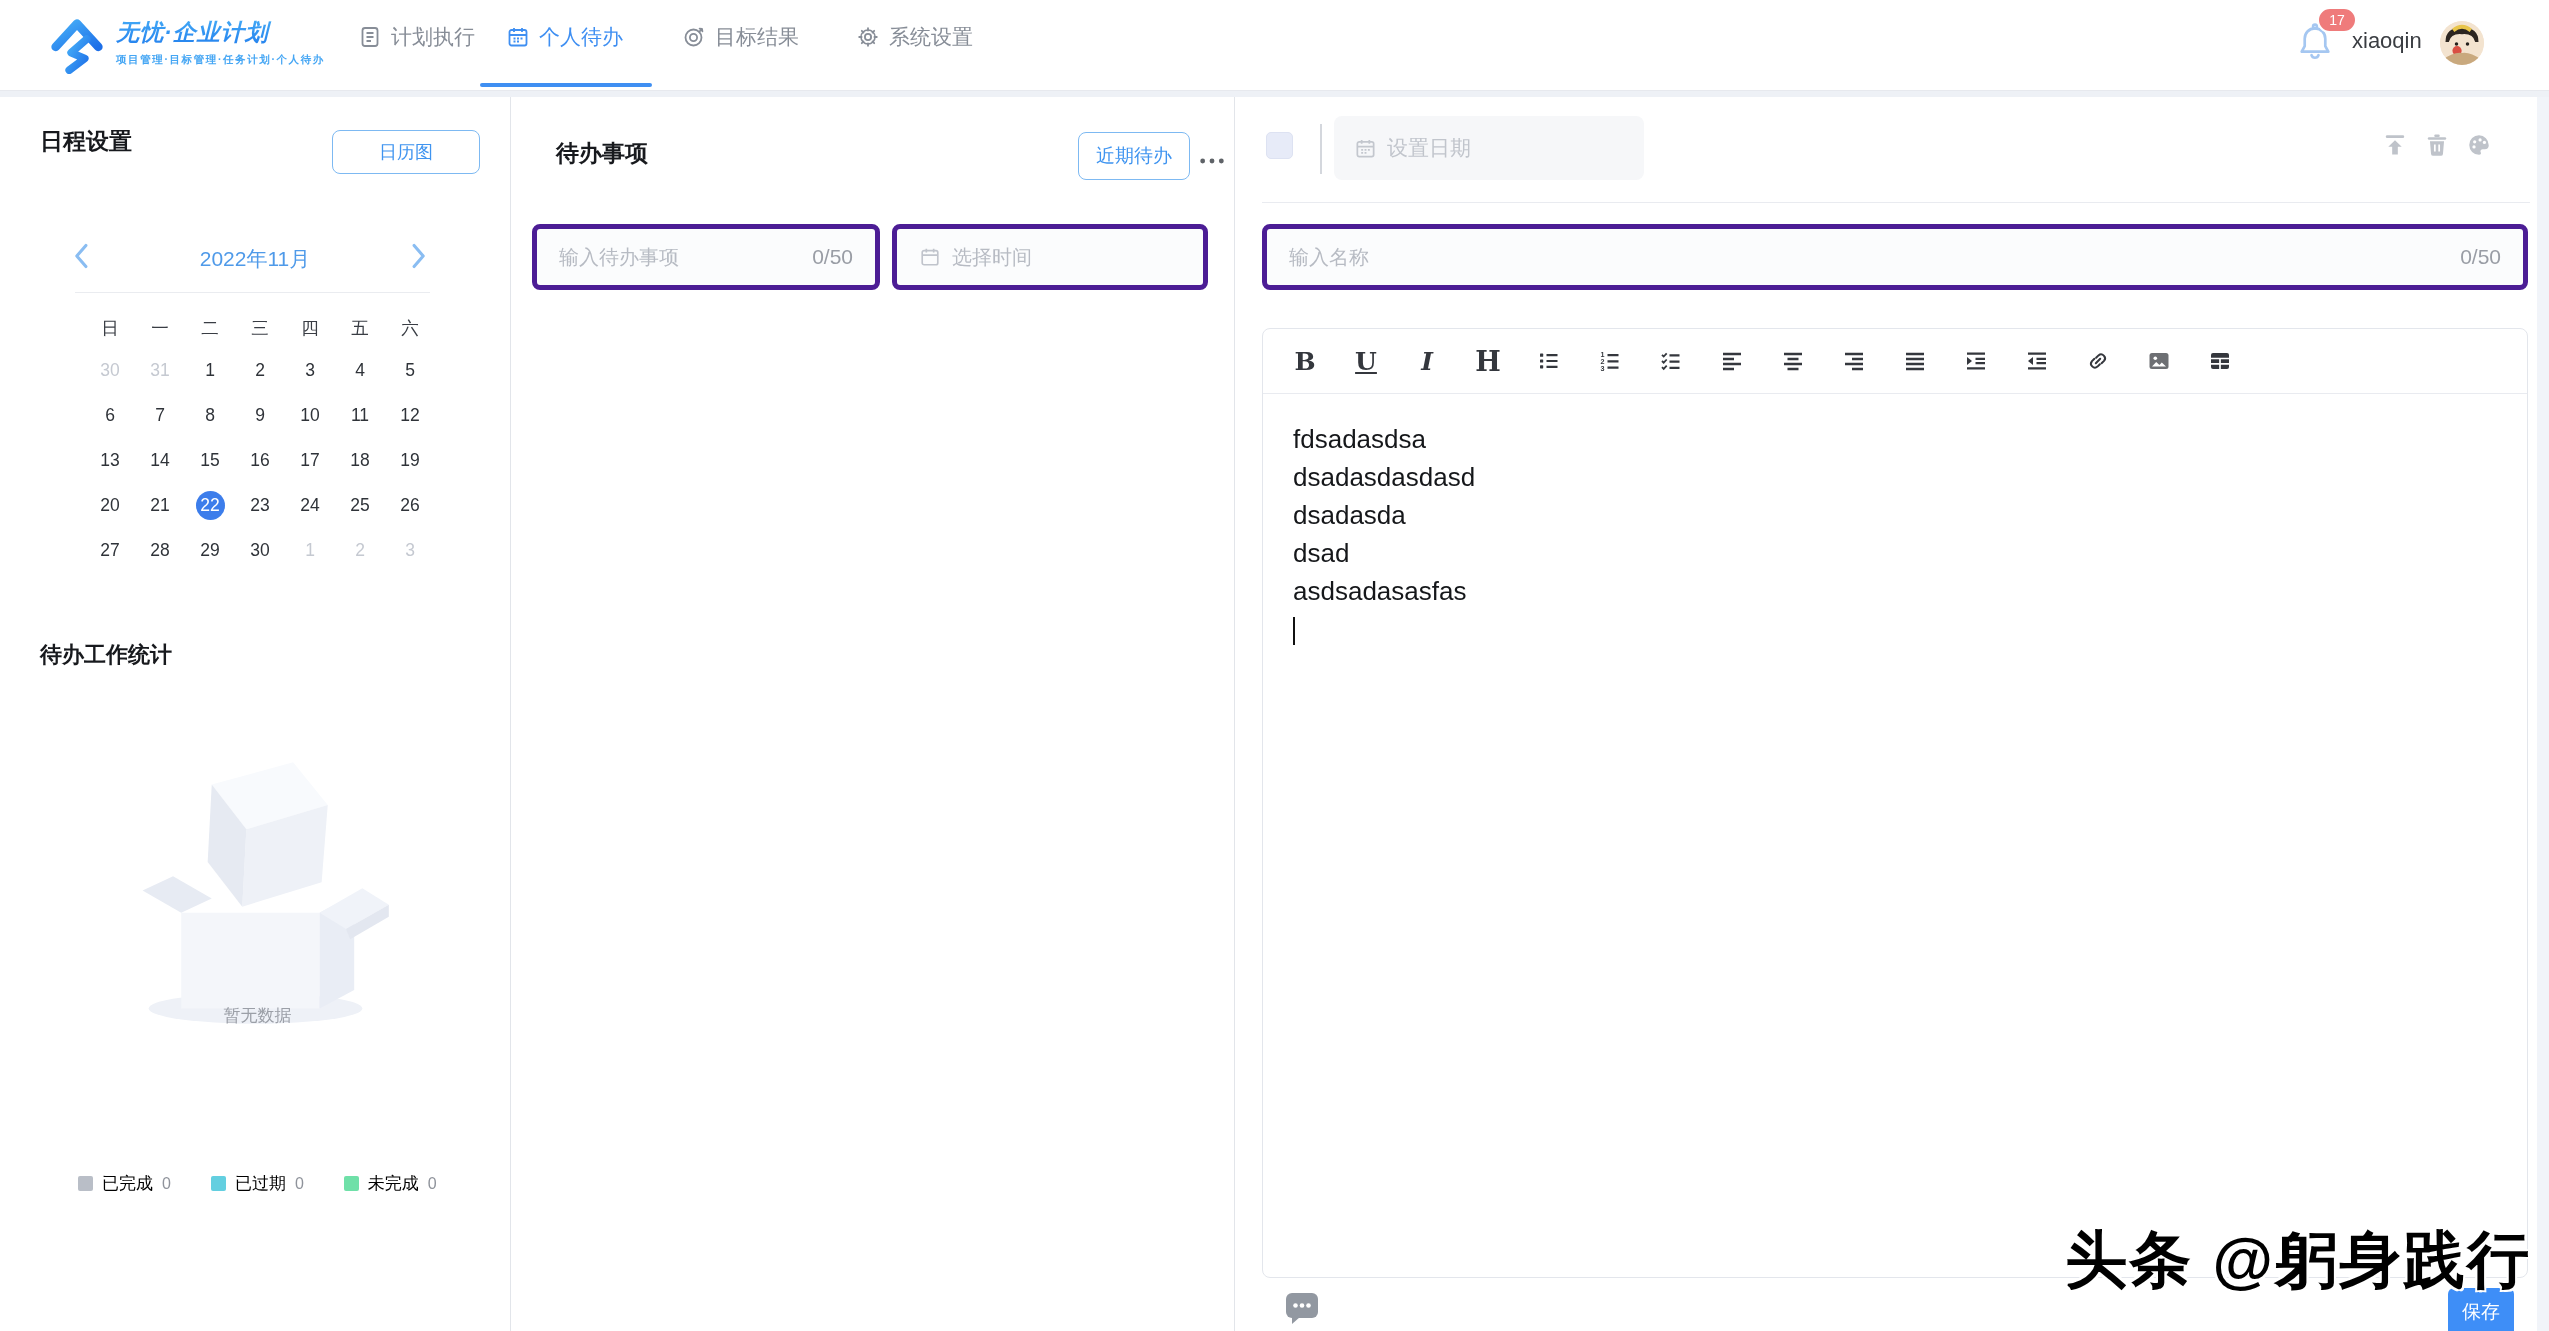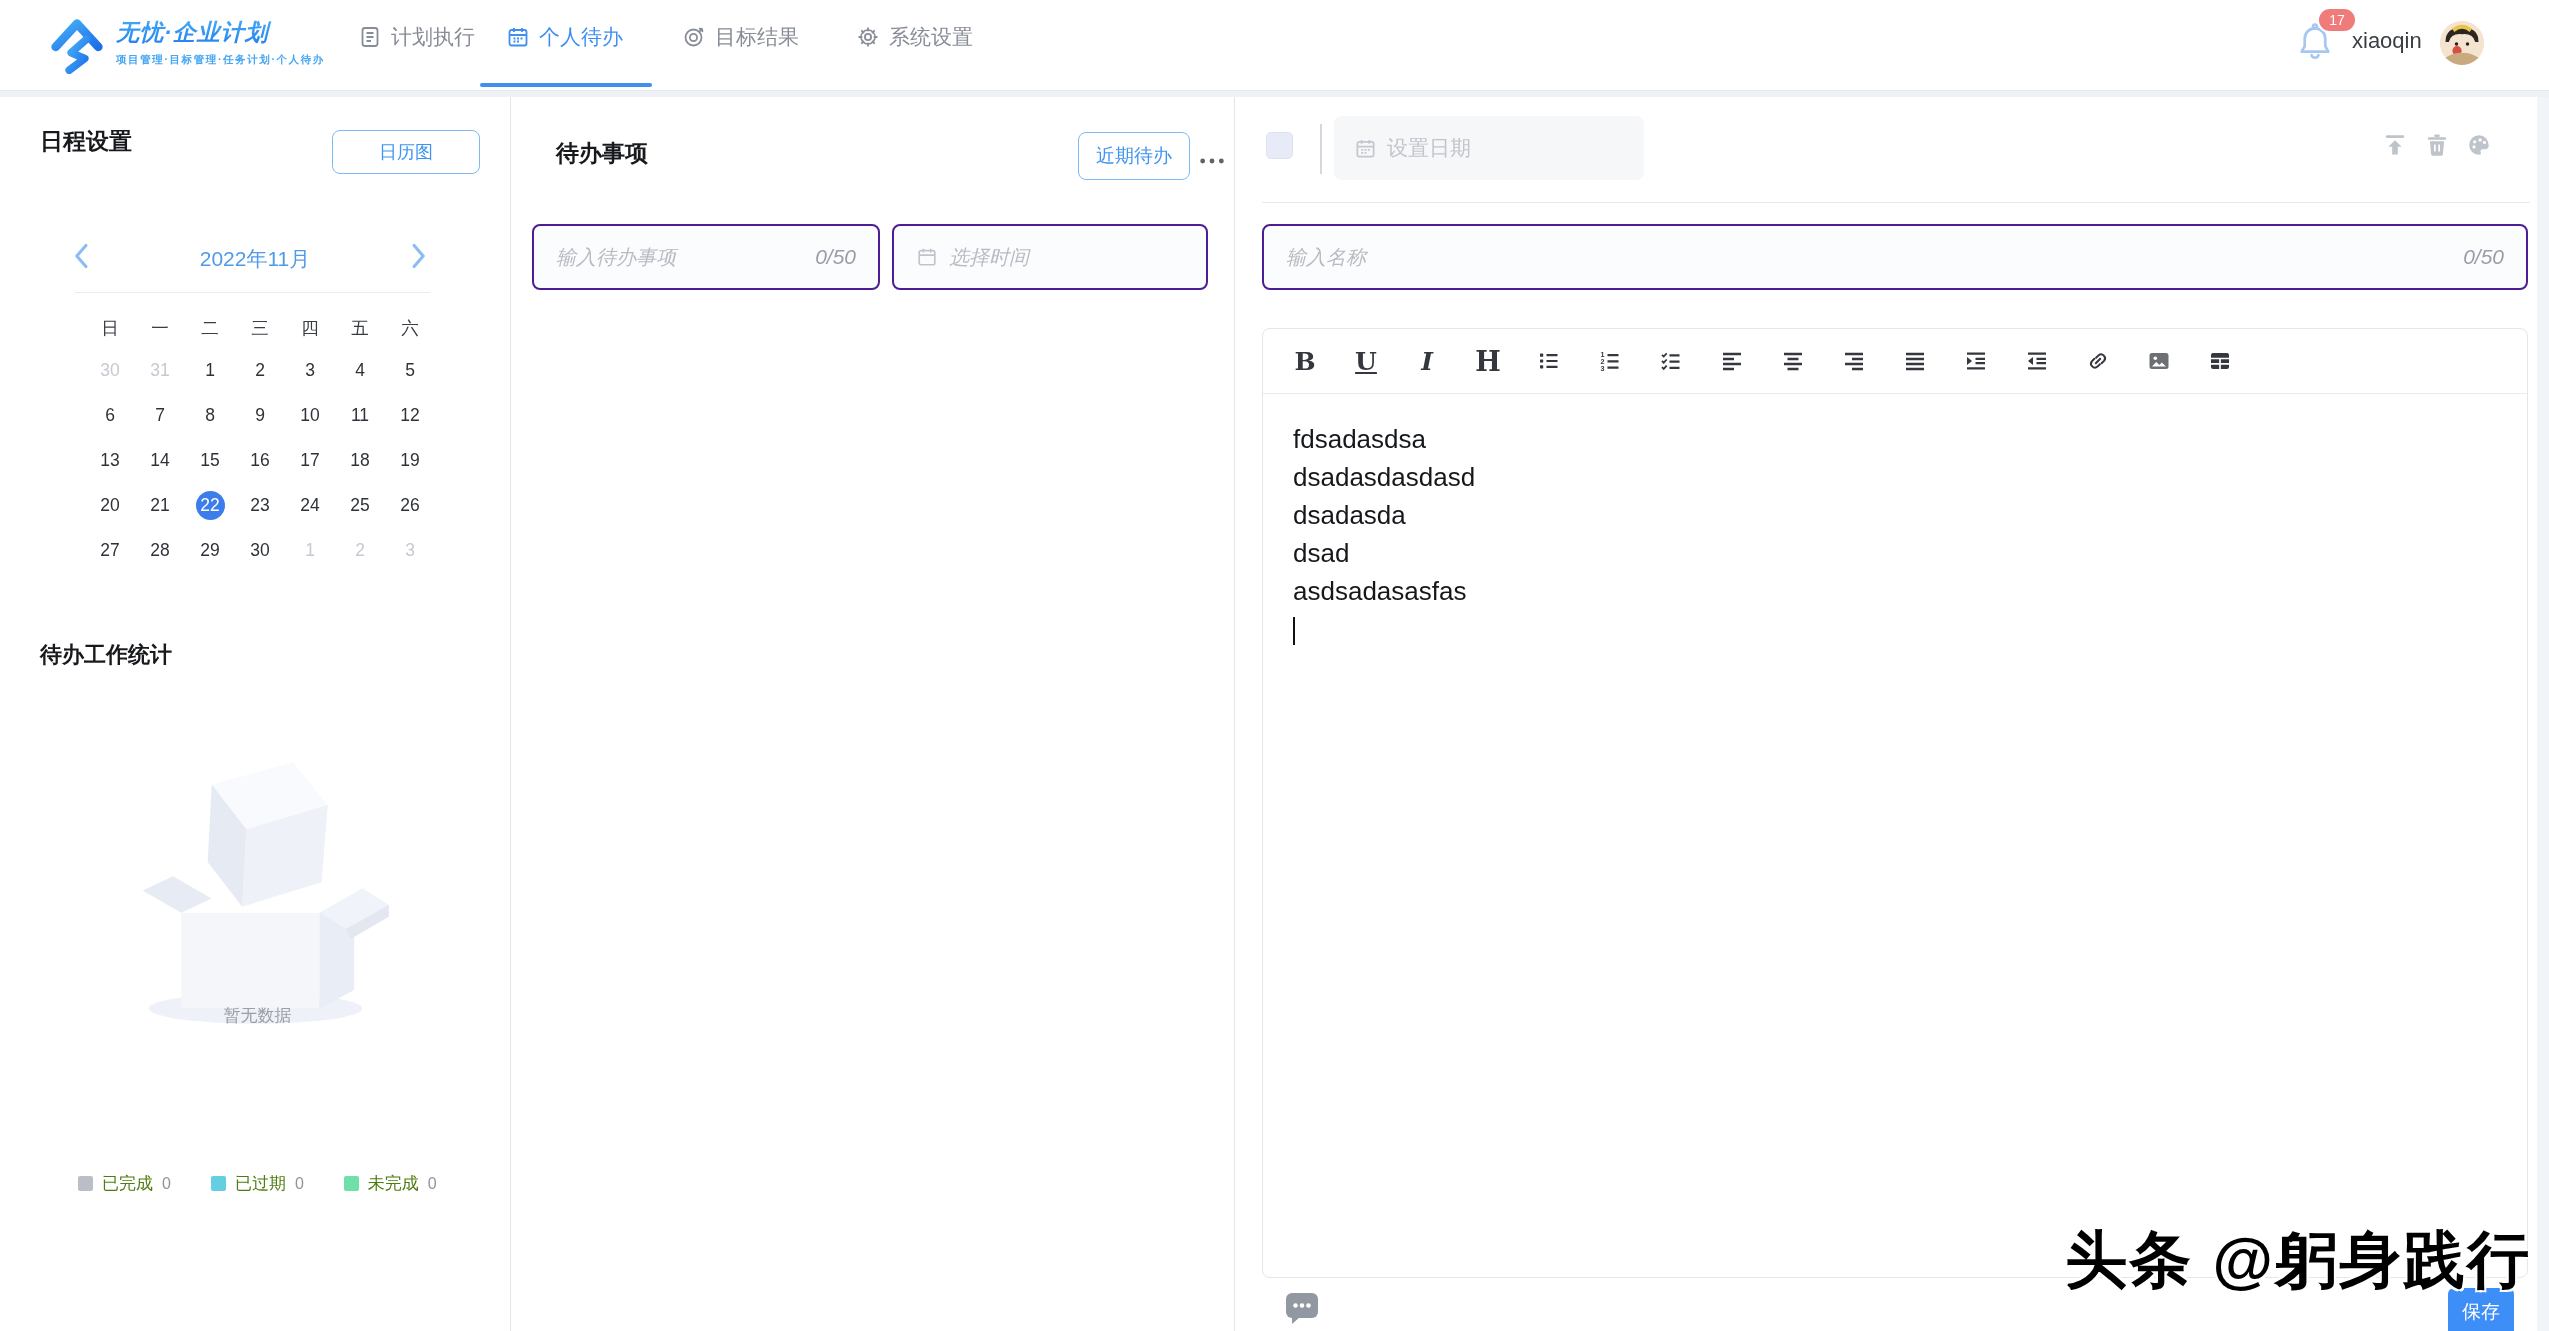--- a/index.html
+++ b/index.html
@@ -50,29 +50,29 @@
   .daygrid{position:absolute;left:85px;top:348px;display:grid;grid-template-columns:repeat(7,50px);grid-auto-rows:45px;}
   .day{display:flex;align-items:center;justify-content:center;font-size:17.5px;color:#2f3339;cursor:pointer;}
   .day.muted{color:#c5c9d1;}
   .day .sel{width:29px;height:29px;border-radius:50%;background:#3c7deb;color:#fff;display:flex;align-items:center;justify-content:center;}
   .stats-title{position:absolute;left:40px;top:640px;font-size:22px;font-weight:600;color:#17191d;}
   .empty-ill{position:absolute;left:118px;top:752px;}
   .empty-text{position:absolute;left:155px;top:1004px;width:205px;text-align:center;font-size:17px;color:#9b9fa7;}
   .legend{position:absolute;left:78px;top:1172px;display:flex;gap:40px;}
   .legend-item{display:flex;align-items:center;gap:9px;cursor:pointer;}
   .legend-sq{width:15px;height:15px;border-radius:2px;}
-  .legend-label{font-size:17px;color:#4d7c0f;}
+  .legend-label{font-size:17px;color:#000000;}
   .legend-count{font-size:16px;color:#8f939b;}
 
   
   .todo-title{position:absolute;left:556px;top:138px;font-size:23px;font-weight:600;color:#17191d;}
   .recent-btn{position:absolute;left:1078px;top:132px;width:112px;height:48px;font-size:19px;}
   .dots-btn{position:absolute;left:1198px;top:152px;color:#5f6368;cursor:pointer;}
-  .field{position:absolute;border:2px solid #4c1d95;border-radius:8px;background:#fbfcfd;display:flex;align-items:center;
-    padding:0 22px;box-sizing:border-box;cursor:text;font-style:italic;}
+  .field{position:absolute;border:5px solid #4c1d95;border-radius:8px;background:#fbfcfd;display:flex;align-items:center;
+    padding:0 22px;box-sizing:border-box;cursor:text;}
   .field .ph{font-size:20px;color:#b7bbc3;}
   .field .counter{margin-left:auto;font-size:21px;color:#999da5;}
   .field .cal-ic{color:#c0c4cc;margin-right:11px;display:flex;}
   .input-todo{left:532px;top:224px;width:348px;height:66px;}
   .input-time{left:892px;top:224px;width:316px;height:66px;}
 
   
   .checkbox{position:absolute;left:1266px;top:132px;width:27px;height:27px;border-radius:5px;background:#e7ebf8;
     border:1px solid #dde2f2;box-sizing:border-box;cursor:pointer;}
   .vsep{position:absolute;left:1320px;top:124px;width:2px;height:50px;background:#d4d7dd;}

